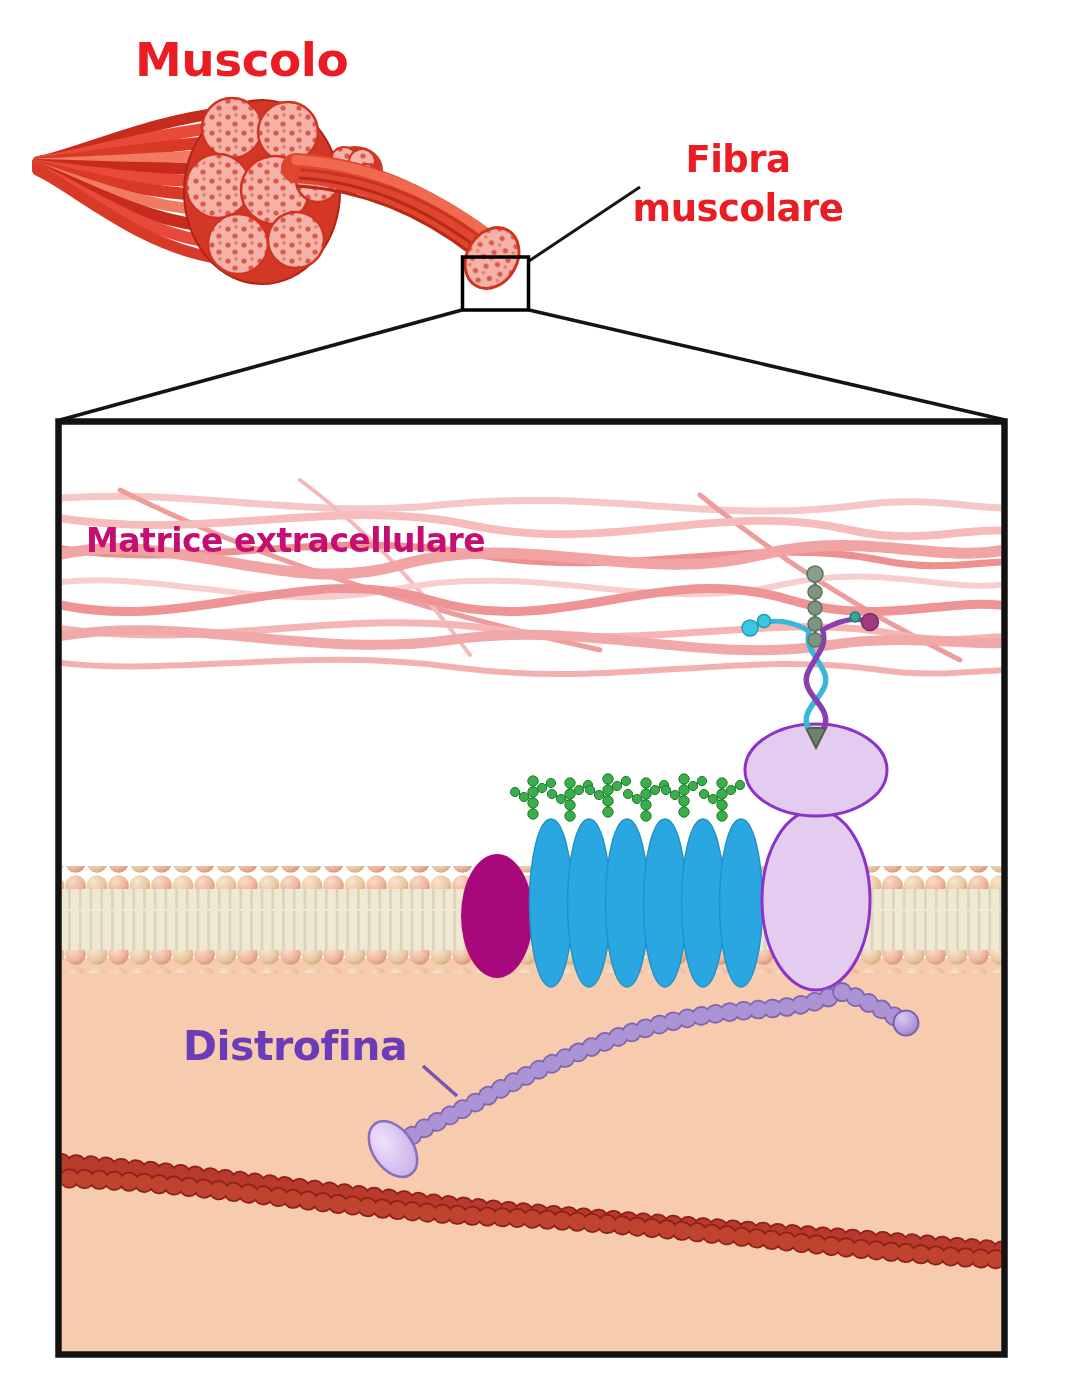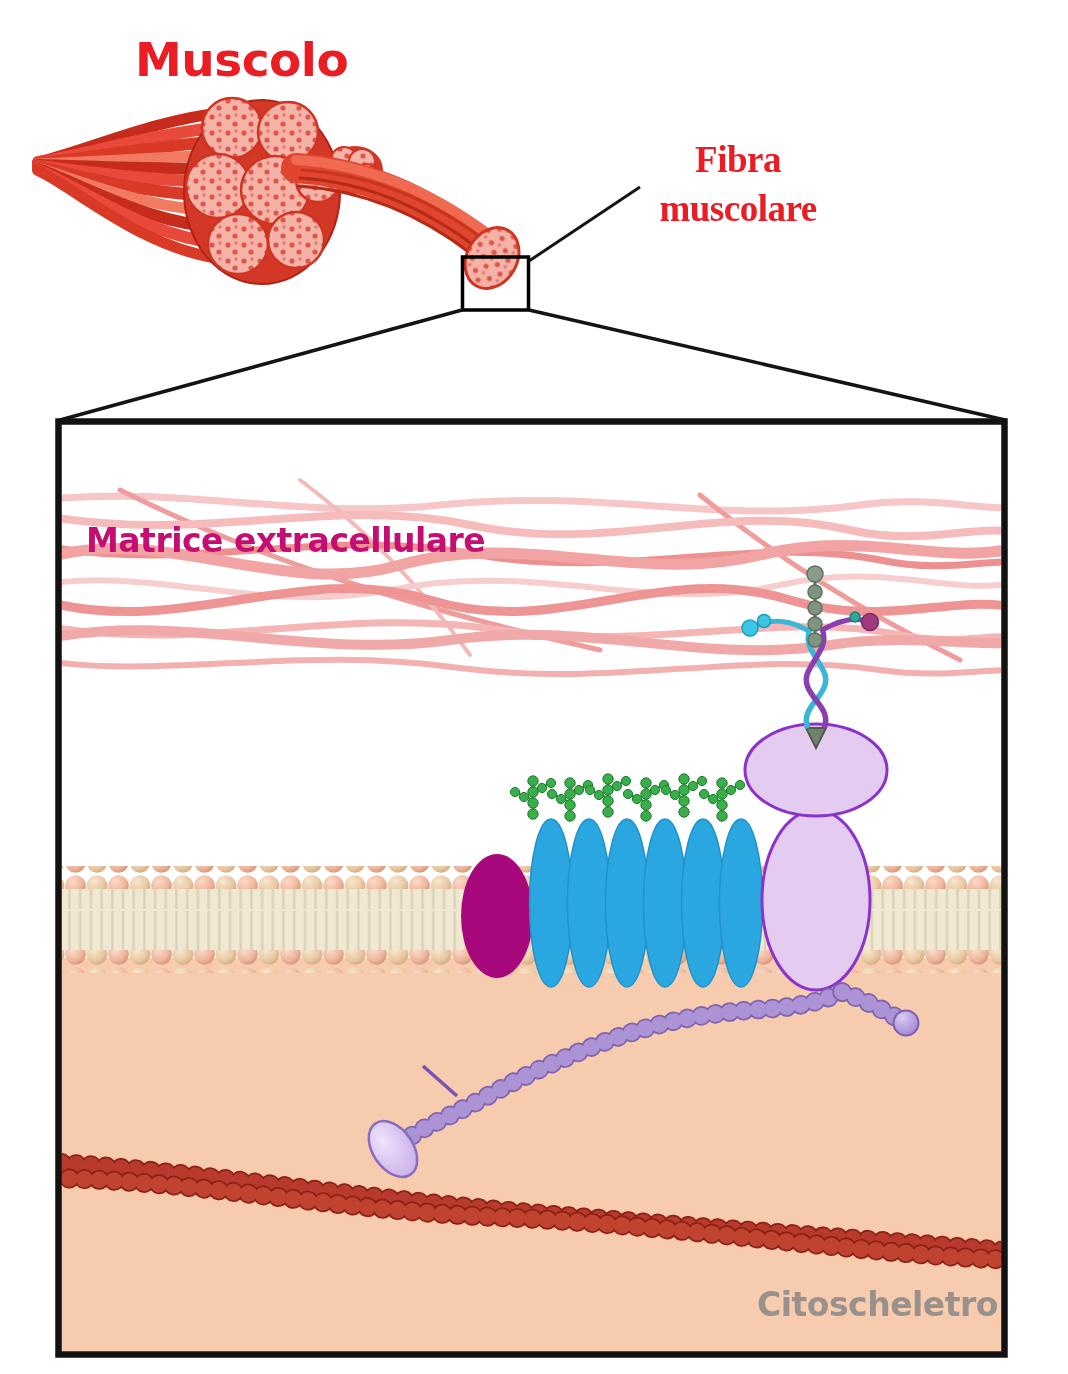--- a/index.html
+++ b/index.html
@@ -3,21 +3,21 @@
 <meta charset="utf-8">
 <style>
   html,body{margin:0;padding:0;background:#ffffff;}
   .stage{
     position:relative;width:1031px;height:1374px;background:#ffffff;
     font-family:"DejaVu Sans","Liberation Sans",sans-serif;overflow:hidden;
   }
   .stage svg{position:absolute;left:0;top:0;}
   .lbl{position:absolute;font-weight:700;white-space:nowrap;letter-spacing:-0.5px;}
   .lbl-muscolo{left:135px;top:32px;font-size:47px;color:#ea1c24;}
-  .lbl-fibra{left:627px;top:136px;width:222px;text-align:center;font-size:37px;color:#ea1c24;line-height:1.32;white-space:normal;font-family:Liberation Serif, serif;}
+  .lbl-fibra{left:627px;top:136px;width:222px;text-align:center;font-size:37px;color:#ea1c24;line-height:1.32;white-space:normal;}
   .lbl-matrice{left:86px;top:521px;font-size:33px;color:#c40e72;}
   .lbl-distrofina{left:183px;top:1022px;font-size:41px;color:#6b3cb8;}
   .lbl-cito{left:757px;top:1285px;font-size:33px;color:#9b918c;}
 </style>
 </head>
 <body>
 
 <div class="stage">
 
 <svg width="1068" height="1374" viewBox="0 0 1068 1374">
@@ -213,15 +213,15 @@
 
     <line x1="423" y1="1066" x2="457" y2="1096" stroke="#7a52b8" stroke-width="3.5"></line>
   </g>
 
   <rect x="58.5" y="421.5" width="946" height="933" fill="none" stroke="#121212" stroke-width="6.5"></rect>
 </svg>
 
 <div class="lbl lbl-muscolo">Muscolo</div>
 <div class="lbl lbl-fibra">Fibra muscolare</div>
 <div class="lbl lbl-matrice">Matrice extracellulare</div>
-<div class="lbl lbl-cito">Citoscheletro</div>
+<div class="lbl lbl-distrofina">Distrofina</div>
 
 </div>
 
 </body></html>

